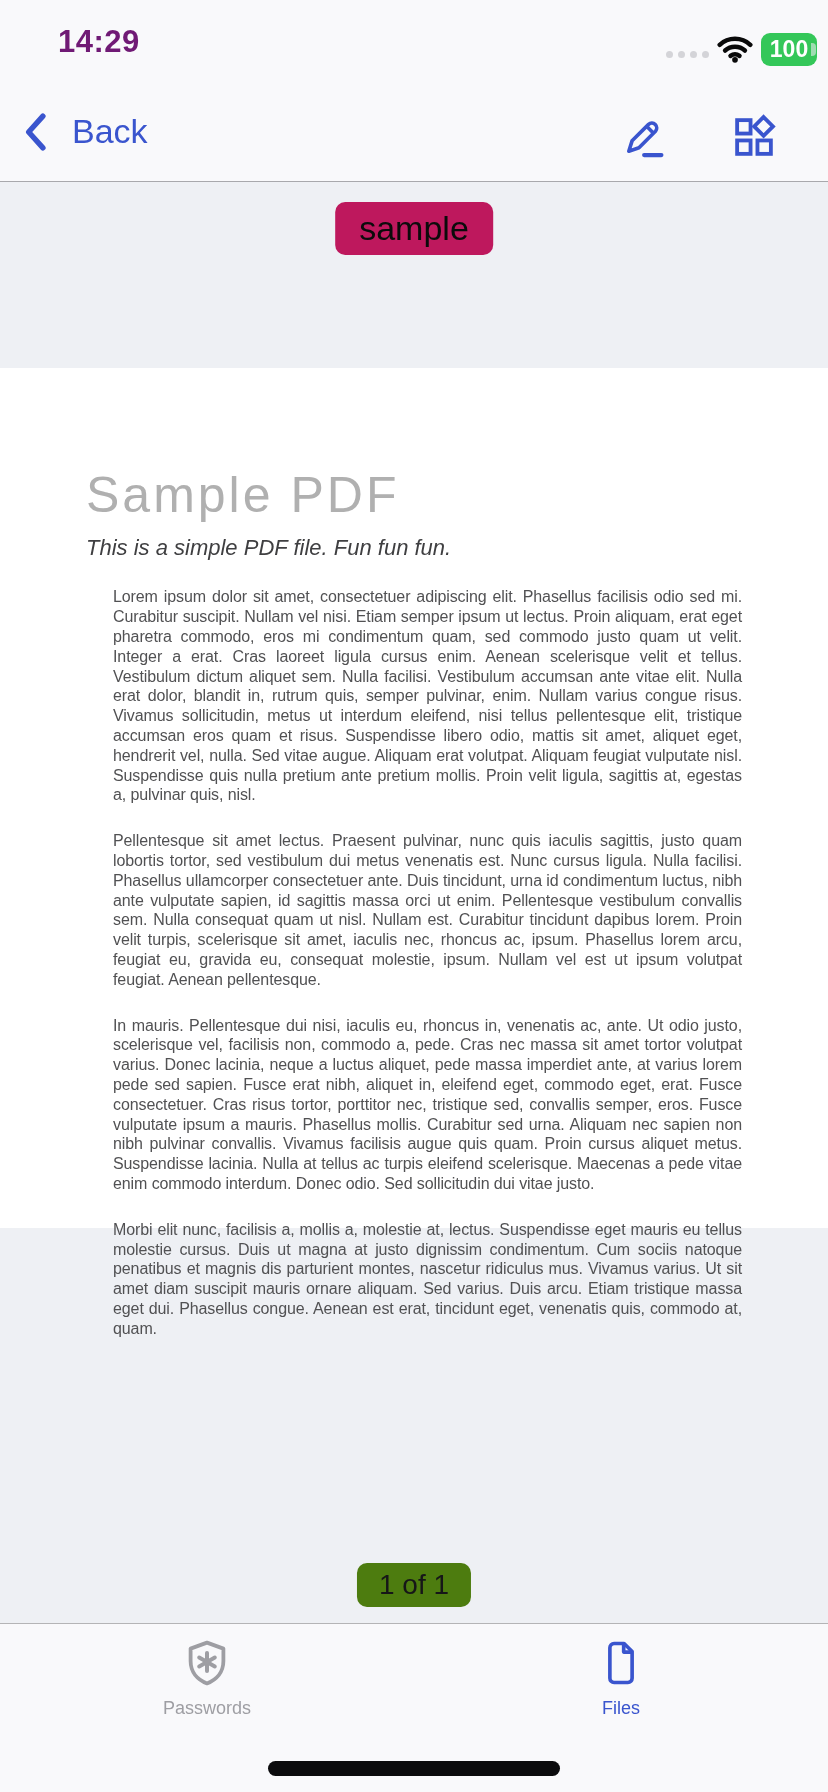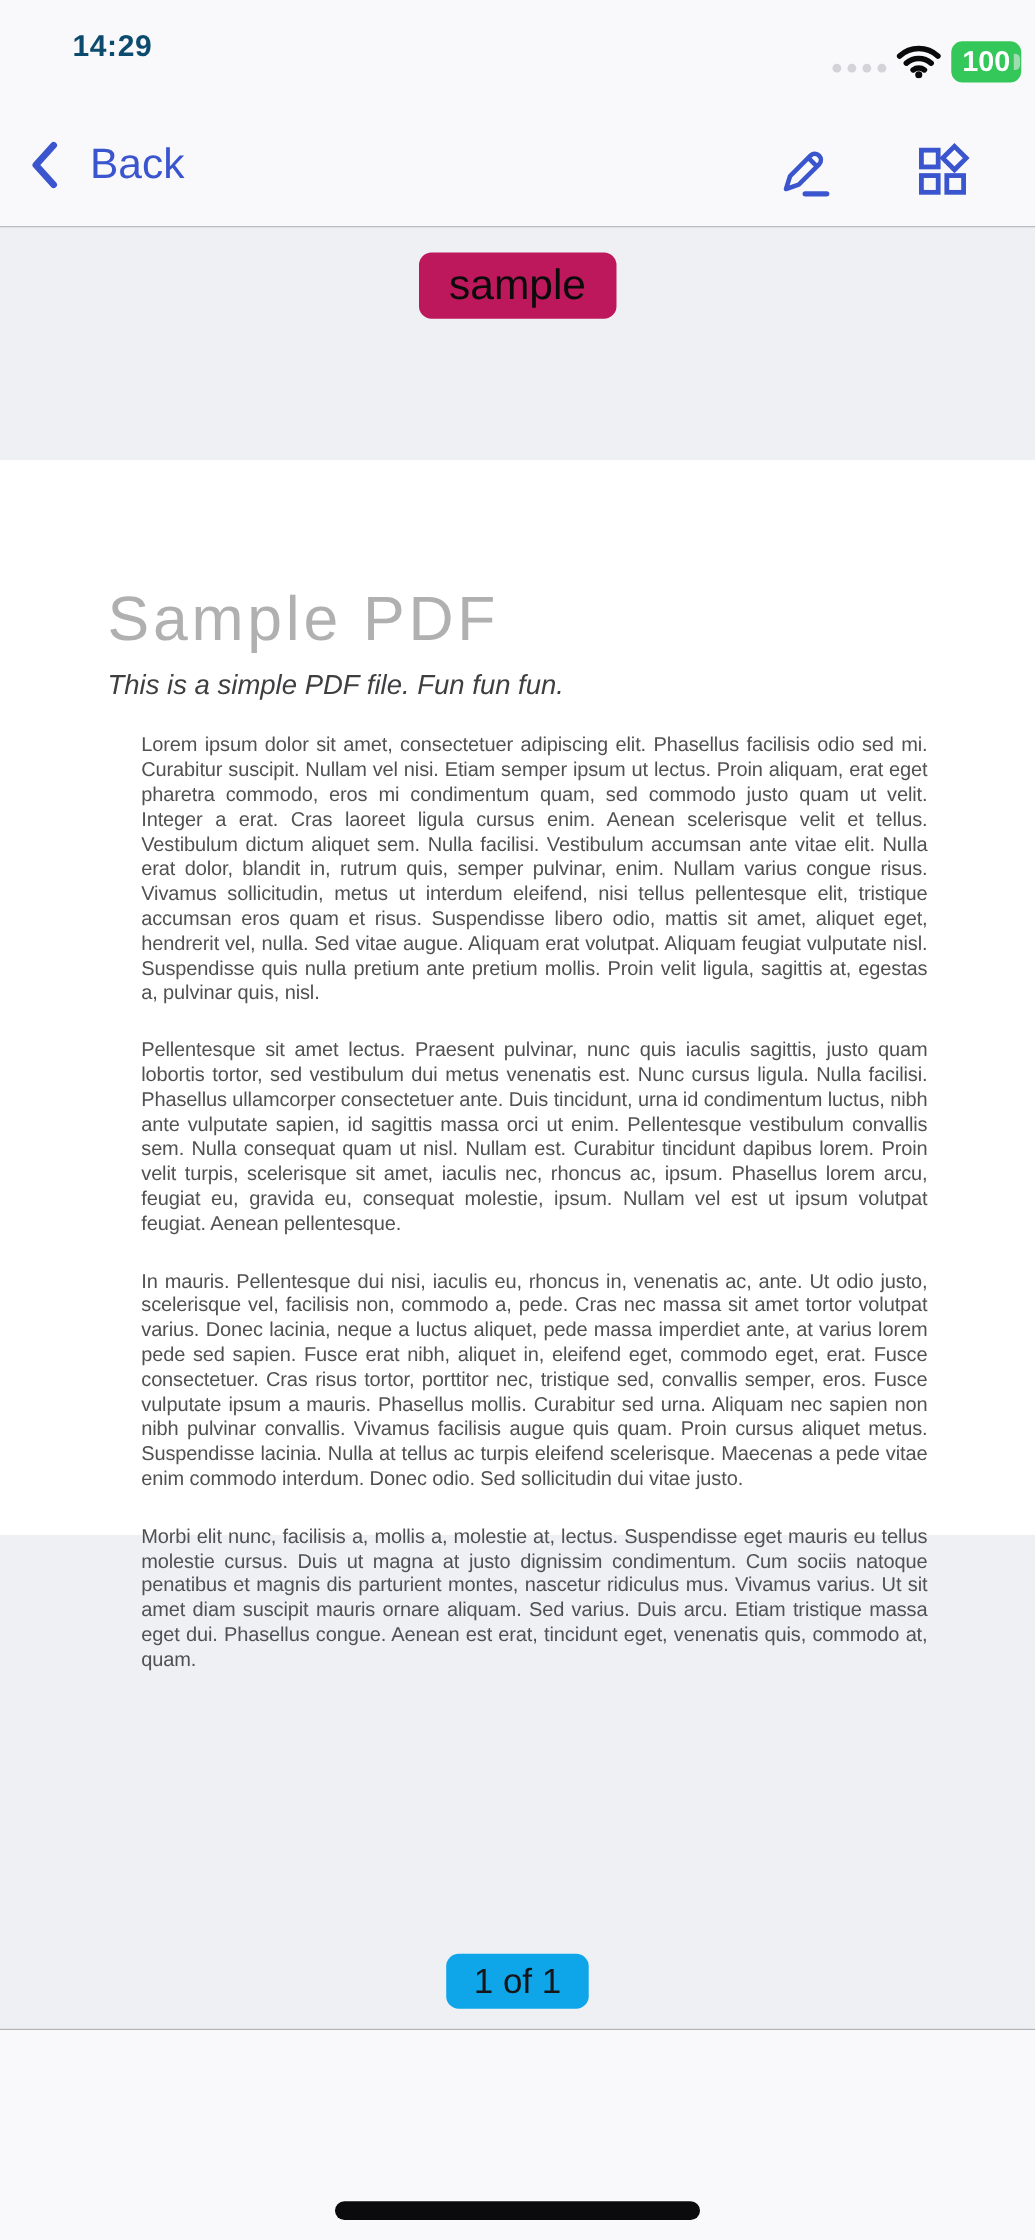--- a/index.html
+++ b/index.html
@@ -9,21 +9,21 @@
     font-family:"Liberation Sans","DejaVu Sans",sans-serif;
     -webkit-font-smoothing:antialiased;
   }
   
   .top-chrome{
     position:absolute;top:0;left:0;width:828px;height:182px;
     background:#f9f9fb;border-bottom:1px solid #a8a8ac;box-sizing:border-box;
   }
   .time{
     position:absolute;left:58px;top:24px;
-    font-size:24px;font-weight:700;color:#0c4a6e;letter-spacing:.5px;
+    font-size:31px;font-weight:700;color:#701a75;letter-spacing:.5px;
   }
   .status-icons{
     position:absolute;right:12px;top:32px;height:34px;
     display:flex;align-items:center;gap:8px;
   }
   .cell-dots{display:flex;gap:5px;align-items:center;margin-top:10px;}
   .cell-dots i{width:7px;height:7px;border-radius:50%;background:#d4d4d8;display:block;}
   .battery{
     min-width:56px;height:33px;background:#34c759;border-radius:9px;
     color:#fff;font-size:23px;font-weight:700;
@@ -58,21 +58,21 @@
   .pdf-subtitle{
     margin:12px 0 0 0;font-size:22px;font-style:italic;color:#3f3f41;line-height:1.2;
   }
   .pdf-body{margin-top:26px;margin-left:27px;}
   .pdf-body p{
     margin:0 0 26px 0;font-size:16px;line-height:19.8px;color:#515153;
     text-align:justify;letter-spacing:-0.1px;
   }
   .page-indicator{
     position:absolute;top:1381px;left:50%;transform:translateX(-50%);
-    background:#0ea5e9;border-radius:10px;padding:6px 22px;
+    background:#4d7c0f;border-radius:10px;padding:6px 22px;
     font-size:28px;color:#161618;white-space:nowrap;
   }
   
   .tab-bar{
     position:absolute;top:1623px;left:0;width:828px;height:169px;
     background:#f9f9fb;border-top:1px solid #b4b4b6;box-sizing:border-box;
     display:flex;
   }
   .tab{flex:1;display:flex;flex-direction:column;align-items:center;padding-top:14px;cursor:pointer;}
   .tab .tab-icon{width:50px;height:50px;display:flex;align-items:center;justify-content:center;}
@@ -155,17 +155,37 @@
       </div>
     </div>
   </div>
 
   <div class="doc-title-pill">sample</div>
   <div class="page-indicator">1 of 1</div>
 </div>
 
 <div class="tab-bar">
 
+  <div class="tab">
+    <span class="tab-icon">
+      <svg width="48" height="48" viewBox="0 0 24 24">
+        <path d="M12 1.8 L20.2 4.8 V11 C20.2 16.6 16.7 20.4 12 22.2 C7.3 20.4 3.8 16.6 3.8 11 V4.8 Z" fill="none" stroke="#9e9ea3" stroke-width="1.9" stroke-linejoin="round"></path>
+        <path d="M12 7 V16" stroke="#9e9ea3" stroke-width="2" stroke-linecap="round"></path>
+        <path d="M8.1 9.25 L15.9 13.75" stroke="#9e9ea3" stroke-width="2" stroke-linecap="round"></path>
+        <path d="M15.9 9.25 L8.1 13.75" stroke="#9e9ea3" stroke-width="2" stroke-linecap="round"></path>
+      </svg>
+    </span>
+    <span class="tab-label">Passwords</span>
+  </div>
 
+  <div class="tab active">
+    <span class="tab-icon">
+      <svg width="46" height="46" viewBox="0 0 24 24">
+        <path d="M6.2 4 a2.2 2.2 0 0 1 2.2 -2.2 H13.6 L17.8 6 V20 a2.2 2.2 0 0 1 -2.2 2.2 H8.4 A2.2 2.2 0 0 1 6.2 20 Z" fill="none" stroke="#3a55ce" stroke-width="1.9" stroke-linejoin="round"></path>
+        <path d="M13.4 2 V6.3 H17.7" fill="none" stroke="#3a55ce" stroke-width="1.9" stroke-linejoin="round"></path>
+      </svg>
+    </span>
+    <span class="tab-label">Files</span>
+  </div>
 
 
   <div class="home-indicator"></div>
 </div>
 
 </body></html>

